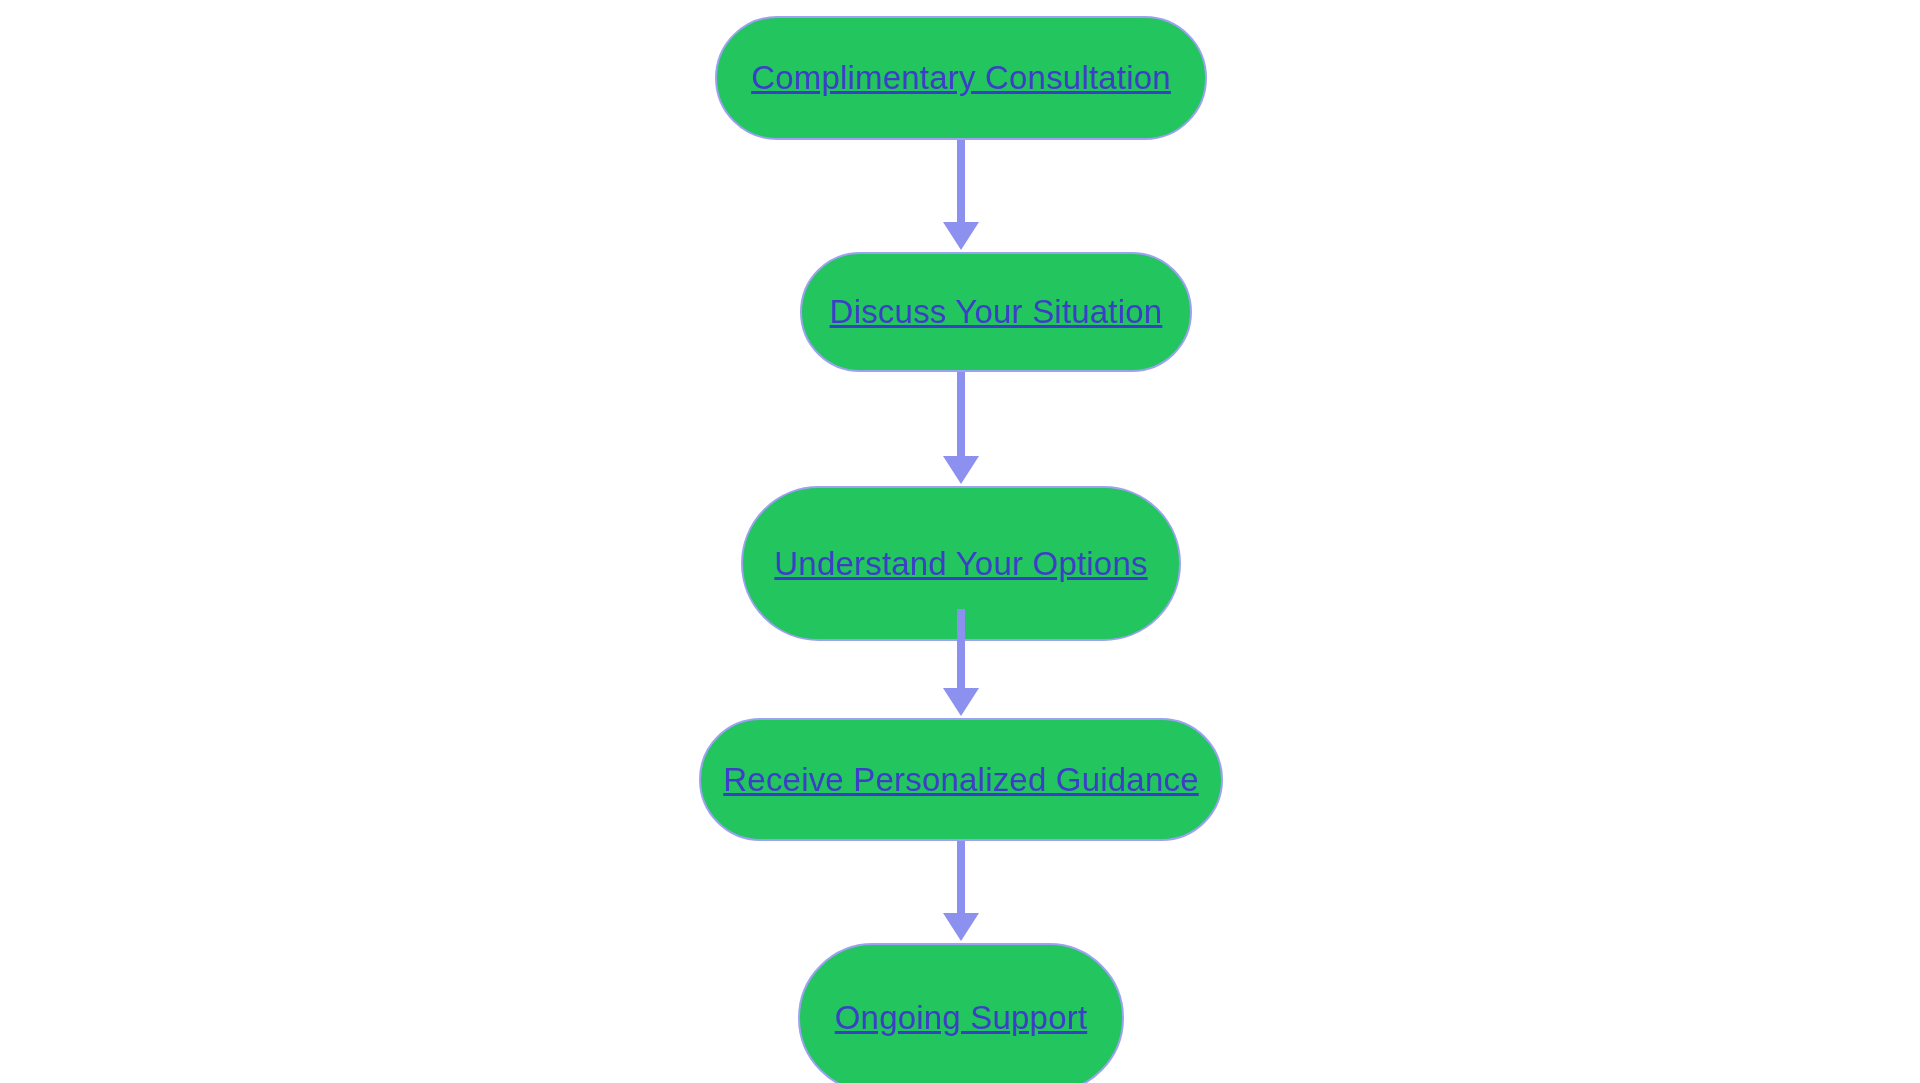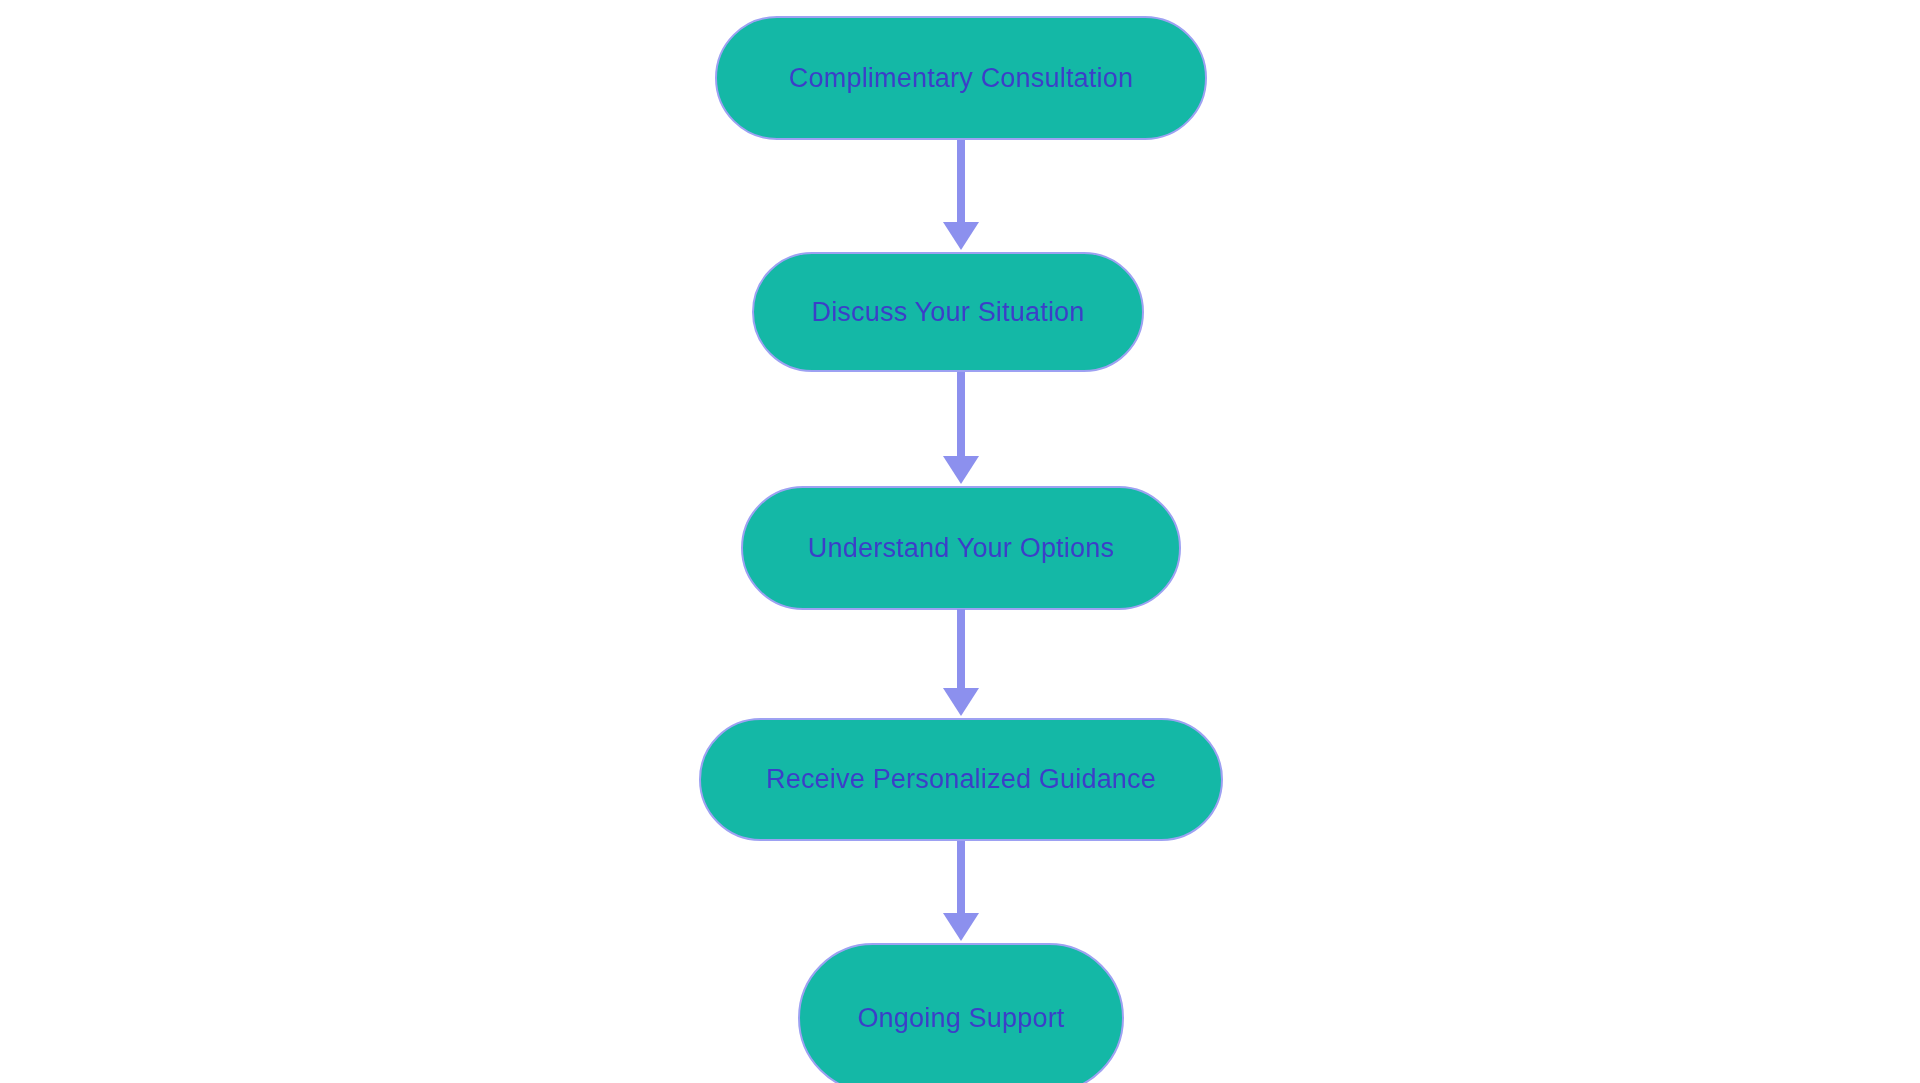--- a/index.html
+++ b/index.html
@@ -14,35 +14,36 @@
     position: relative;
     font-family: "Liberation Sans", sans-serif;
   }
   .canvas {
     position: absolute;
     inset: 0;
   }
   .flow-node {
     position: absolute;
     box-sizing: border-box;
-    background: #14b8a6;
+    background: #22c55e;
     border: 2px solid #9da1f2;
     border-radius: 999px;
     display: flex;
     align-items: center;
     justify-content: center;
     text-align: center;
     color: #3c3ec8;
-    font-size: 27px;
+    font-size: 33px;
     font-weight: 400;
     letter-spacing: 0.2px;
+    text-decoration: underline;
   }
   .node-1 { left: 715px; top: 16px;  width: 492px; height: 124px; }
-  .node-2 { left: 752px; top: 252px; width: 392px; height: 120px; justify-content: center; }
-  .node-3 { left: 741px; top: 486px; width: 440px; height: 124px; text-align: center; }
+  .node-2 { left: 800px; top: 252px; width: 392px; height: 120px; justify-content: center; }
+  .node-3 { left: 741px; top: 486px; width: 440px; height: 155px; text-align: center; }
   .node-4 { left: 699px; top: 718px; width: 524px; height: 123px; text-align: center; }
   .node-5 { left: 798px; top: 943px; width: 326px; height: 150px; }
 
   .flow-arrow {
     position: absolute;
     left: 943px;           
     width: 36px;
     display: flex;
     flex-direction: column;
     align-items: center;

